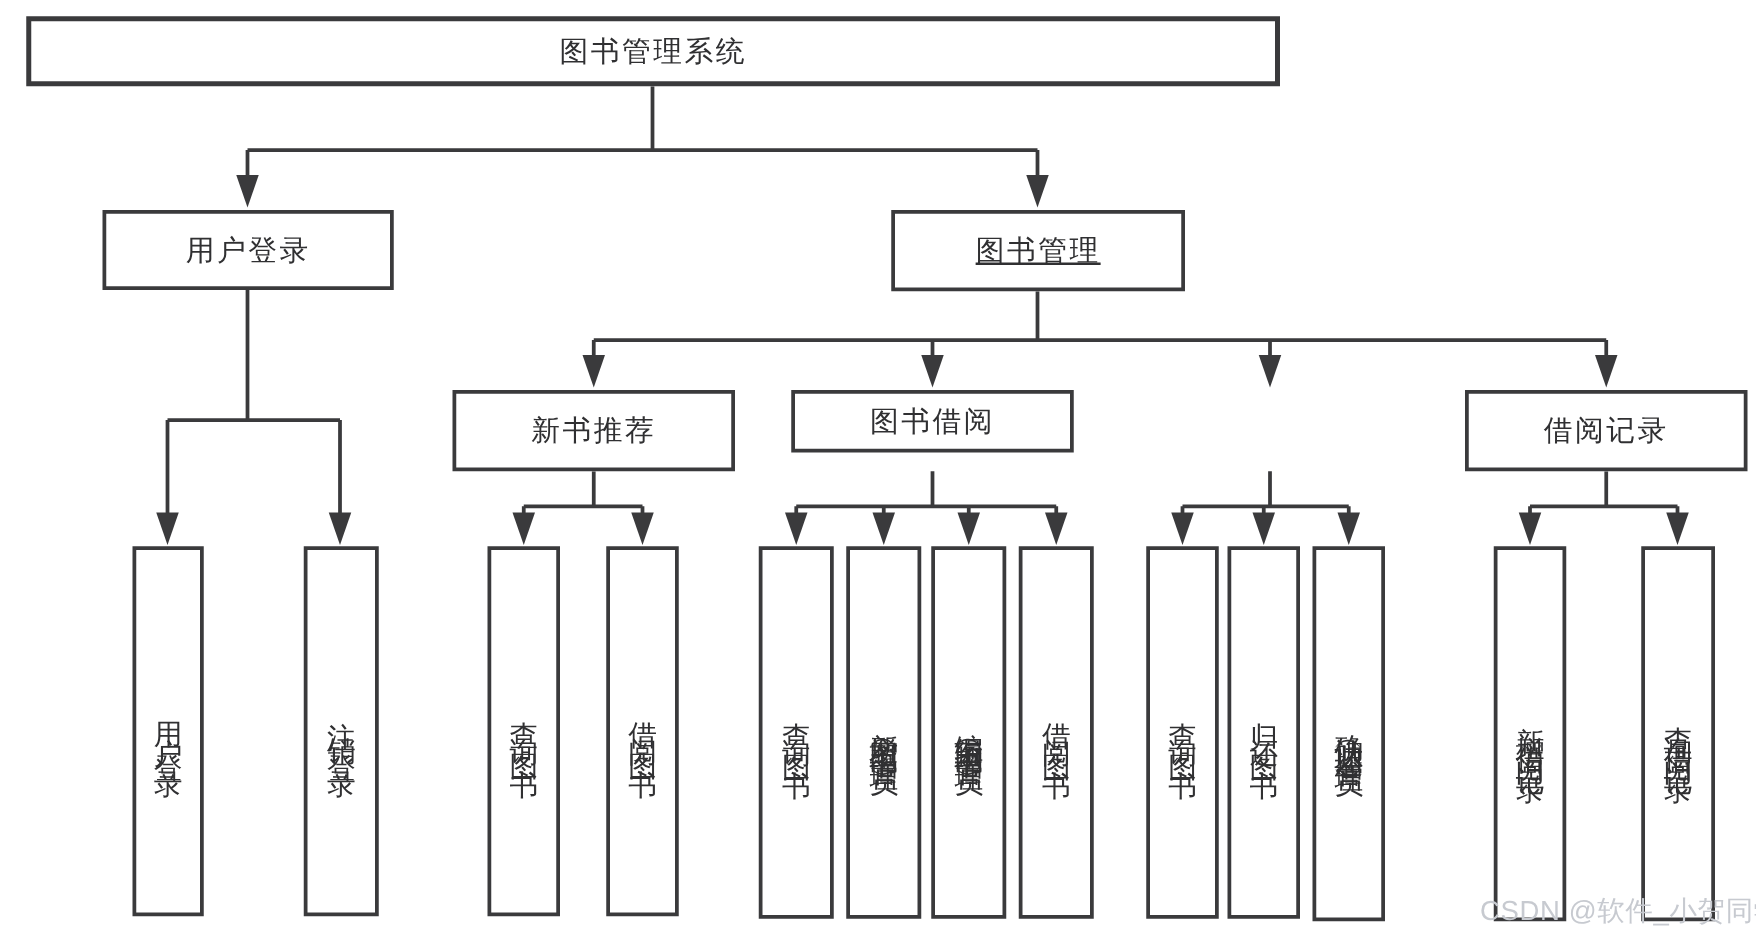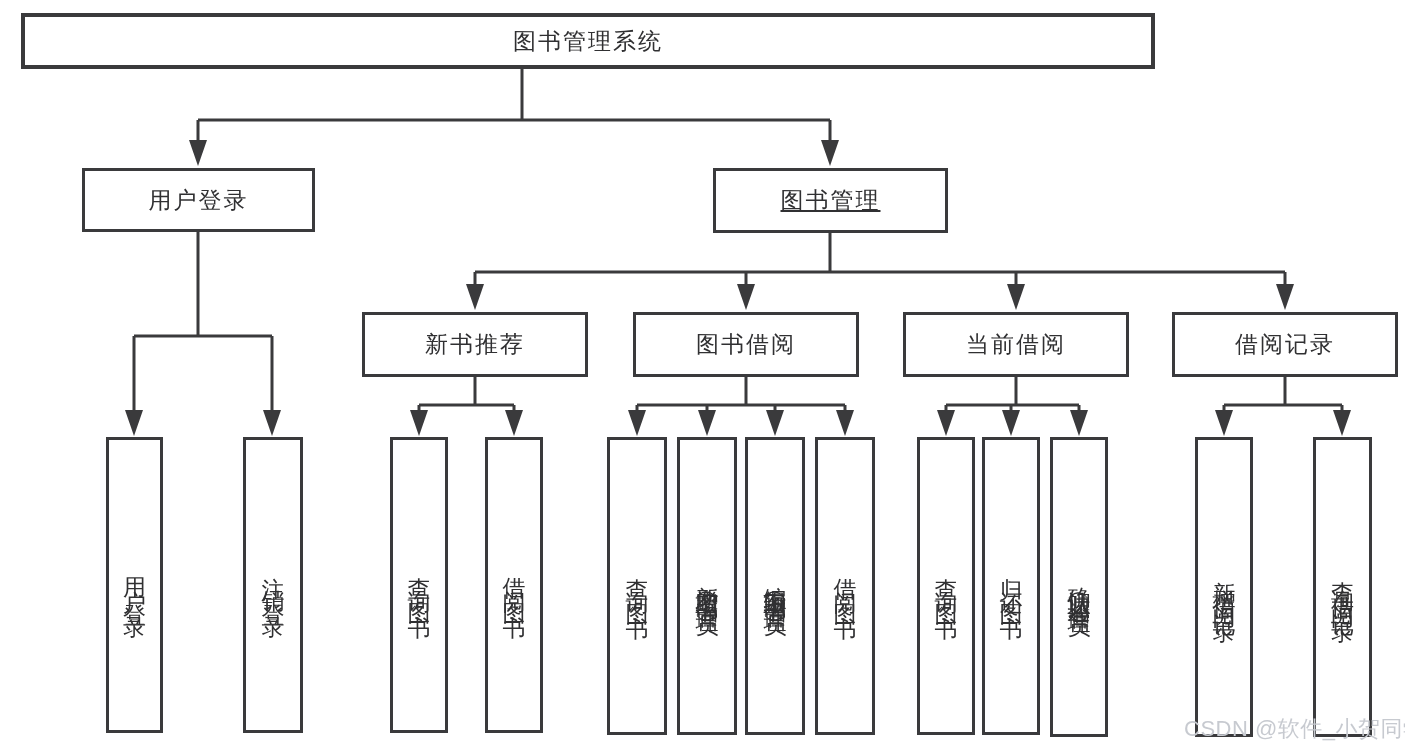--- a/index.html
+++ b/index.html
@@ -33,26 +33,26 @@
     text-orientation: mixed;
     font-size: 23px;
     line-height: 1;
     white-space: nowrap;
   }
   .vs4 { letter-spacing: 13px; }
   .vs6 { letter-spacing: 8px; }
   .vs9 { letter-spacing: 4px; }
 
   
-  #root      { left: 21px;  top: 13px;  width: 1134px; height: 56px; border-width: 4px; }
+  #root      { left: 21px;  top: 13px;  width: 1003px; height: 56px; border-width: 4px; }
   #b-user    { left: 82px;  top: 168px; width: 233px;  height: 64px; }
   #b-mgmt    { left: 713px; top: 168px; width: 235px;  height: 65px; text-decoration: underline; }
 
   #c-new     { left: 362px; top: 312px; width: 226px;  height: 65px; }
-  #c-borrow  { left: 633px; top: 312px; width: 226px;  height: 65px; }
+  #c-borrow  { left: 633px; top: 312px; width: 226px;  height: 50px; }
   #c-current { left: 903px; top: 312px; width: 226px;  height: 65px; }
   #c-records { left: 1172px;top: 312px; width: 226px;  height: 65px; }
 
   .leaf { top: 437px; height: 296px; }
   #l-user    { left: 106px;  width: 57px; }
   #l-logout  { left: 243px;  width: 60px; }
   #l-q1      { left: 390px;  width: 58px; }
   #l-b1      { left: 485px;  width: 58px; }
   #l-q2      { left: 607px;  width: 60px; height: 298px; }
   #l-add     { left: 677px;  width: 60px; height: 298px; }
@@ -125,23 +125,20 @@
   <div class="node" id="b-mgmt">
     <span class="h-label">图书管理</span>
   </div>
 
   <div class="node" id="c-new">
     <span class="h-label">新书推荐</span>
   </div>
   <div class="node" id="c-borrow">
     <span class="h-label">图书借阅</span>
   </div>
-  <div class="node" id="c-current">
-    <span class="h-label">当前借阅</span>
-  </div>
   <div class="node" id="c-records">
     <span class="h-label">借阅记录</span>
   </div>
 
   <div class="node leaf" id="l-user">
     <span class="v-label vs4">用户登录</span>
   </div>
   <div class="node leaf" id="l-logout">
     <span class="v-label vs4">注销登录</span>
   </div>

